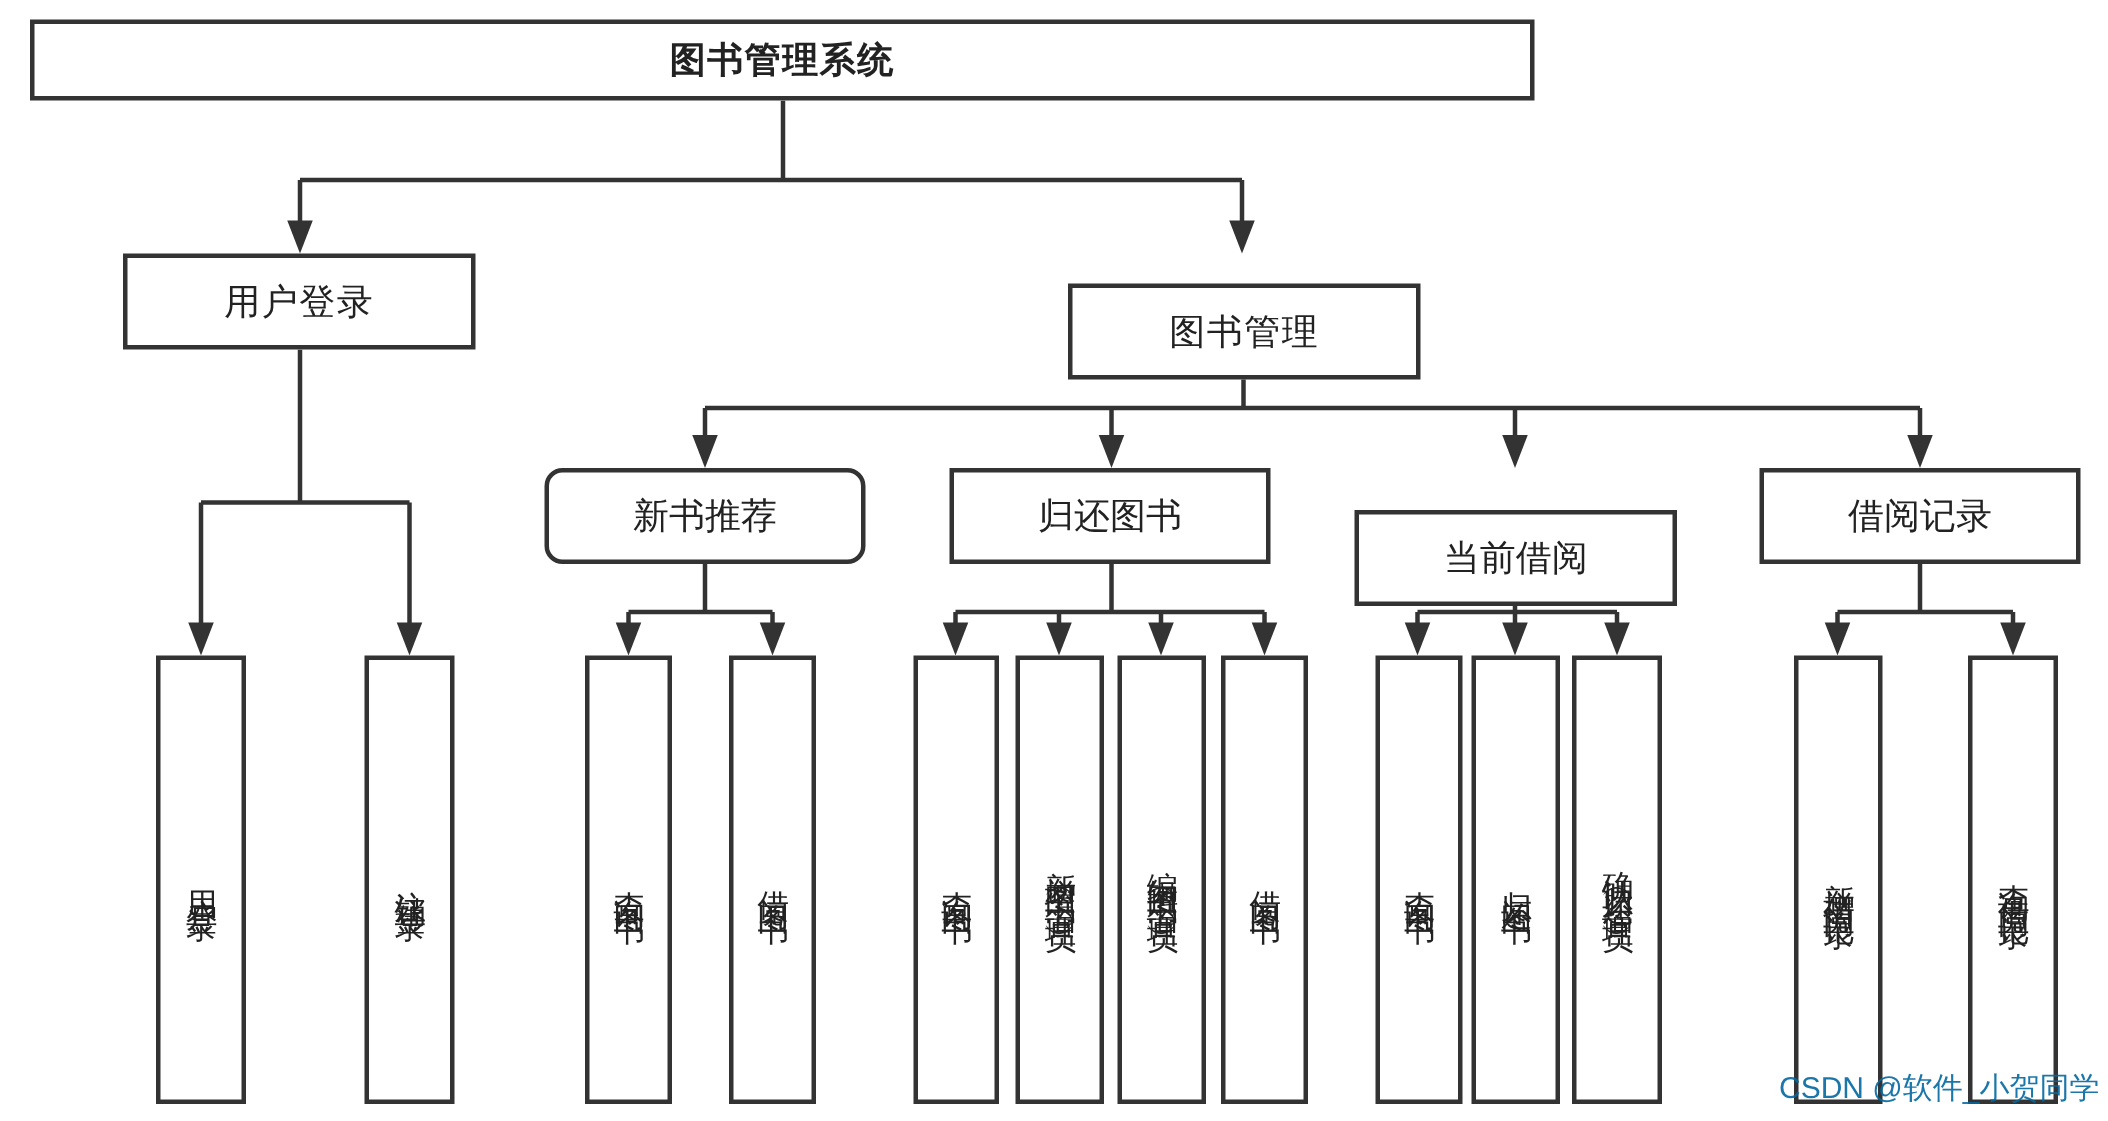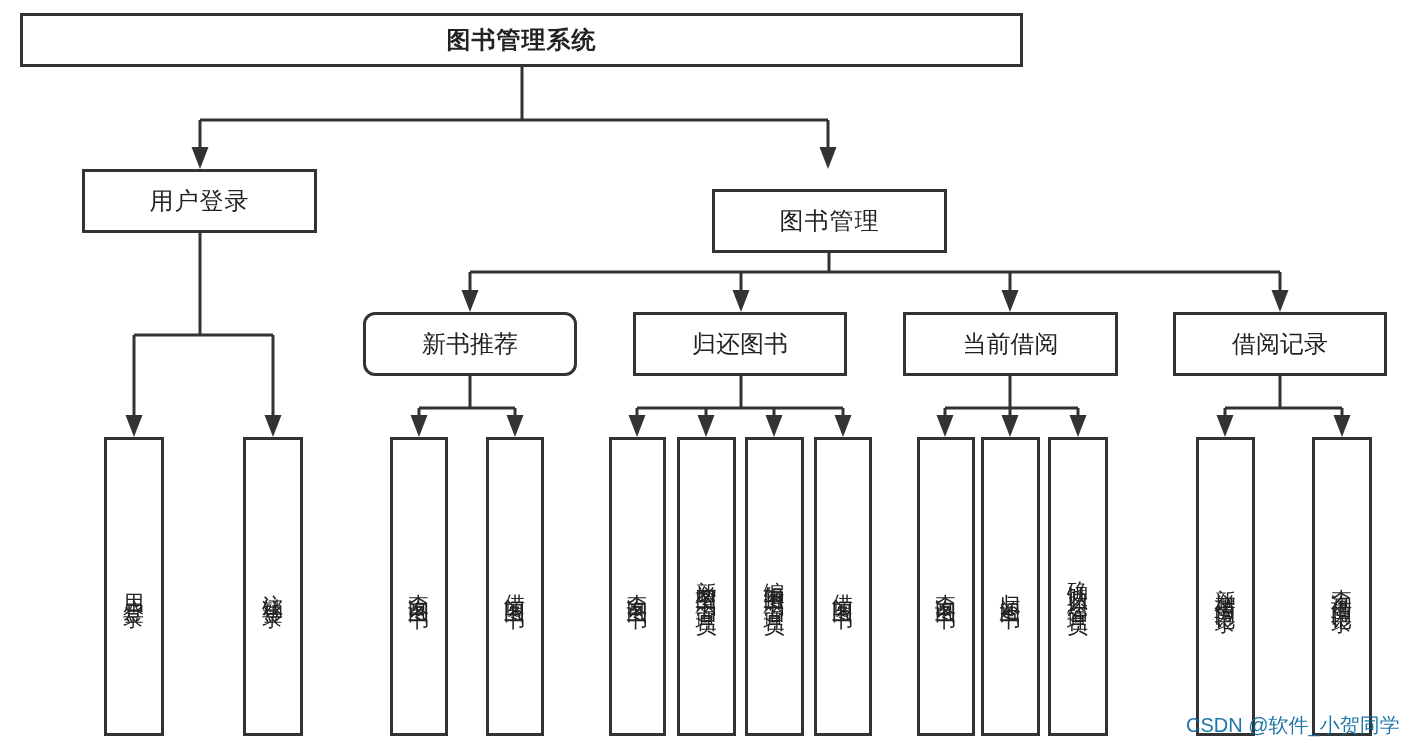--- a/index.html
+++ b/index.html
@@ -27,21 +27,21 @@
     justify-content: center;
     text-align: center;
   }
   .h-box { font-size: 24px; letter-spacing: 1px; white-space: nowrap; }
   .root-box  { left: 20px;  top: 13px;  width: 1003px; height: 54px; font-weight: bold; }
   .l2a { left: 82px;  top: 169px; width: 235px; height: 64px; }
   .l2b { left: 712px; top: 169px; width: 235px; height: 64px; margin-top: 20px; }
   .l3  { top: 312px; height: 64px; font-size: 24px; }
   .l3a { left: 363px;  width: 214px; border-radius: 12px; }
   .l3b { left: 633px;  width: 214px; }
-  .l3c { left: 903px;  width: 215px; }
+  .l3c { left: 903px;  width: 215px; margin-top: 28px; }
   .l3d { left: 1173px; width: 214px; }
   .v-box {
     top: 437px;
     height: 299px;
     writing-mode: vertical-rl;
     text-orientation: mixed;
     font-size: 21px;
     letter-spacing: 5px;
     line-height: 1.1;
   }

